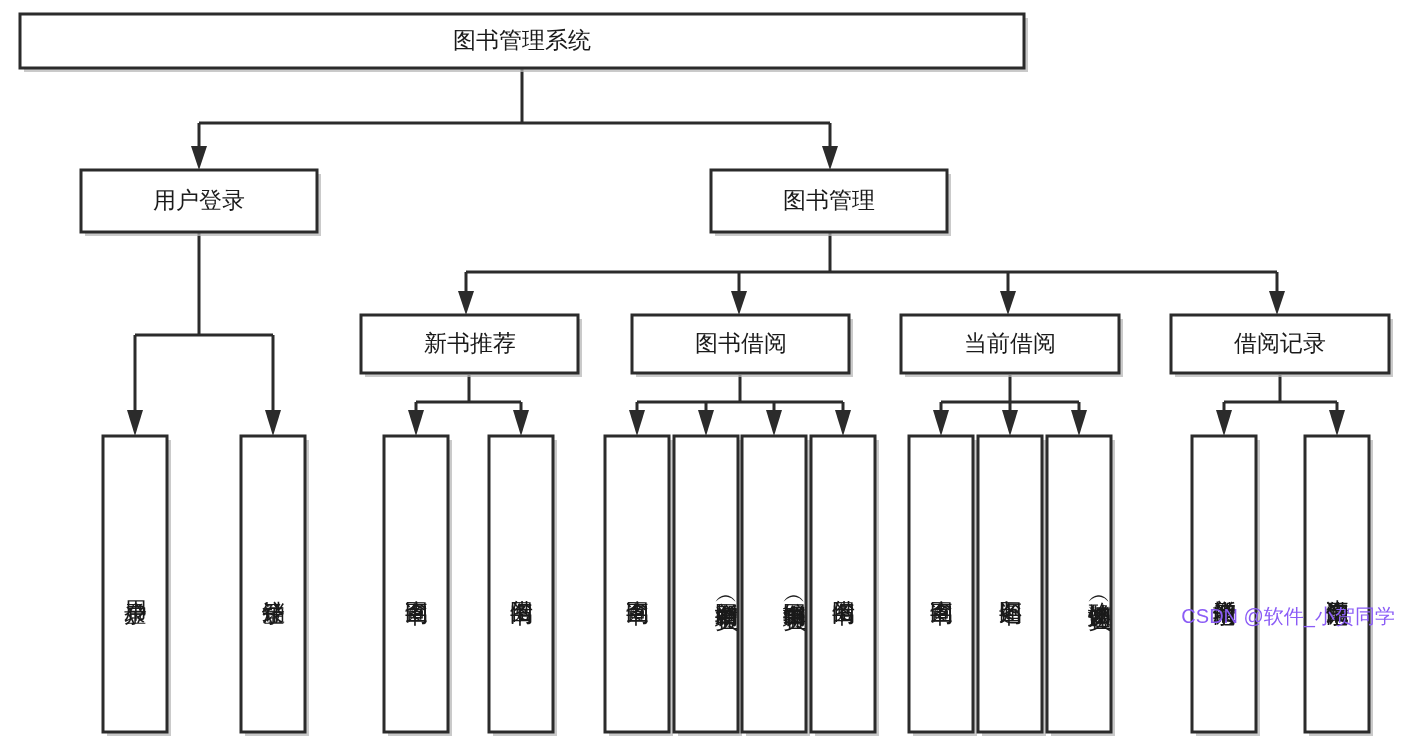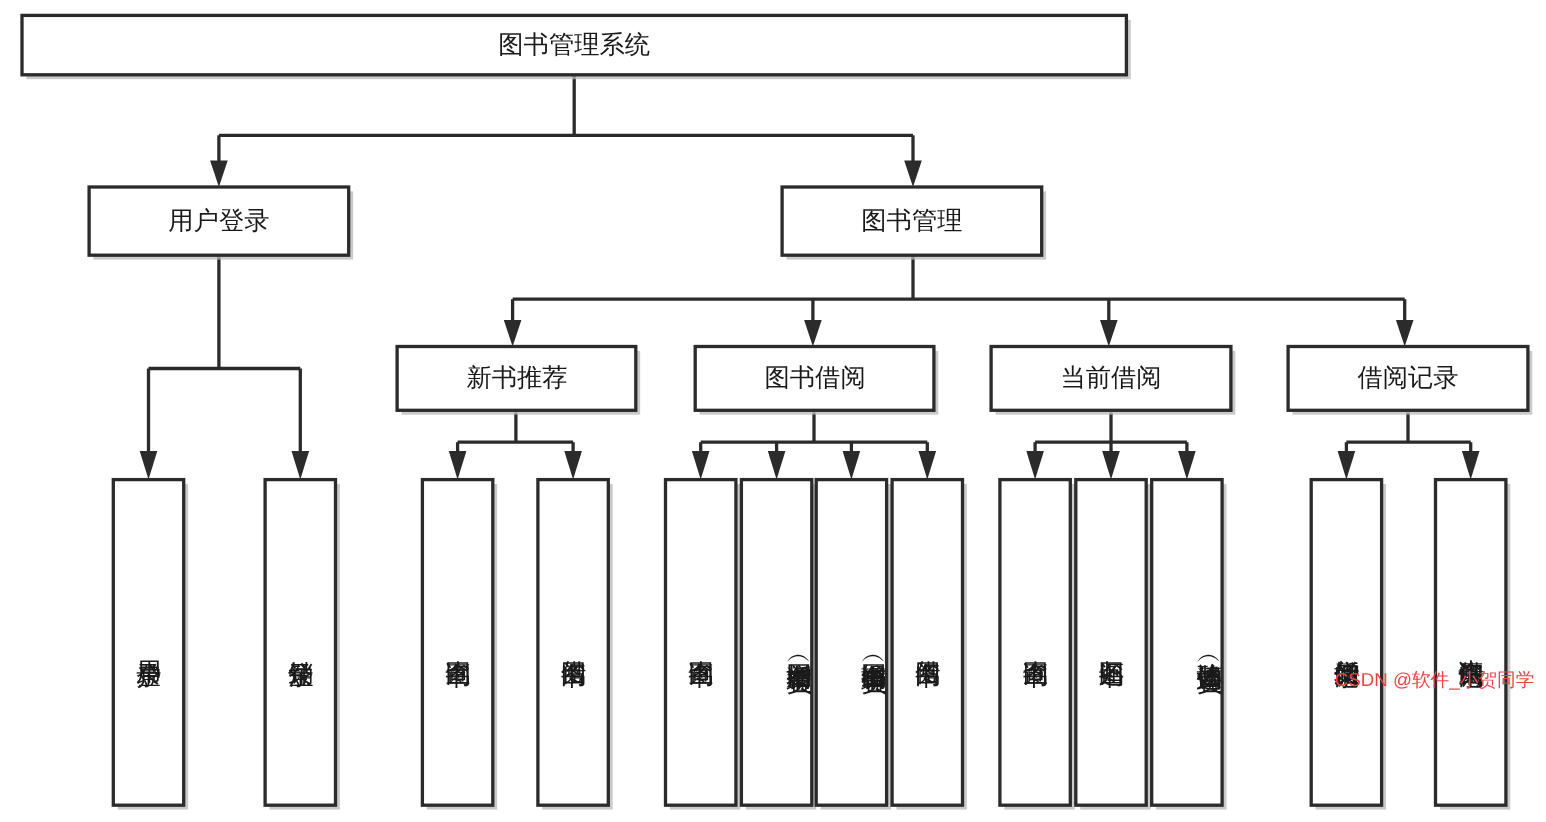--- a/index.html
+++ b/index.html
@@ -66,22 +66,22 @@
     align-items: center;
     justify-content: center;
     white-space: nowrap;
     pointer-events: none;
   }
   .watermark {
     position: absolute;
     right: 10px;
     bottom: 6px;
     font-family: "Liberation Sans", "DejaVu Sans", sans-serif;
-    font-size: 17px;
-    color: #ef4444;
+    font-size: 20px;
+    color: #8b5cf6;
     white-space: nowrap;
   }
 </style>
 </head>
 <body>
 
 <div id="diagram-root">
 
   <svg class="diagram" viewBox="0 0 1405 747" xmlns="http://www.w3.org/2000/svg">
 

